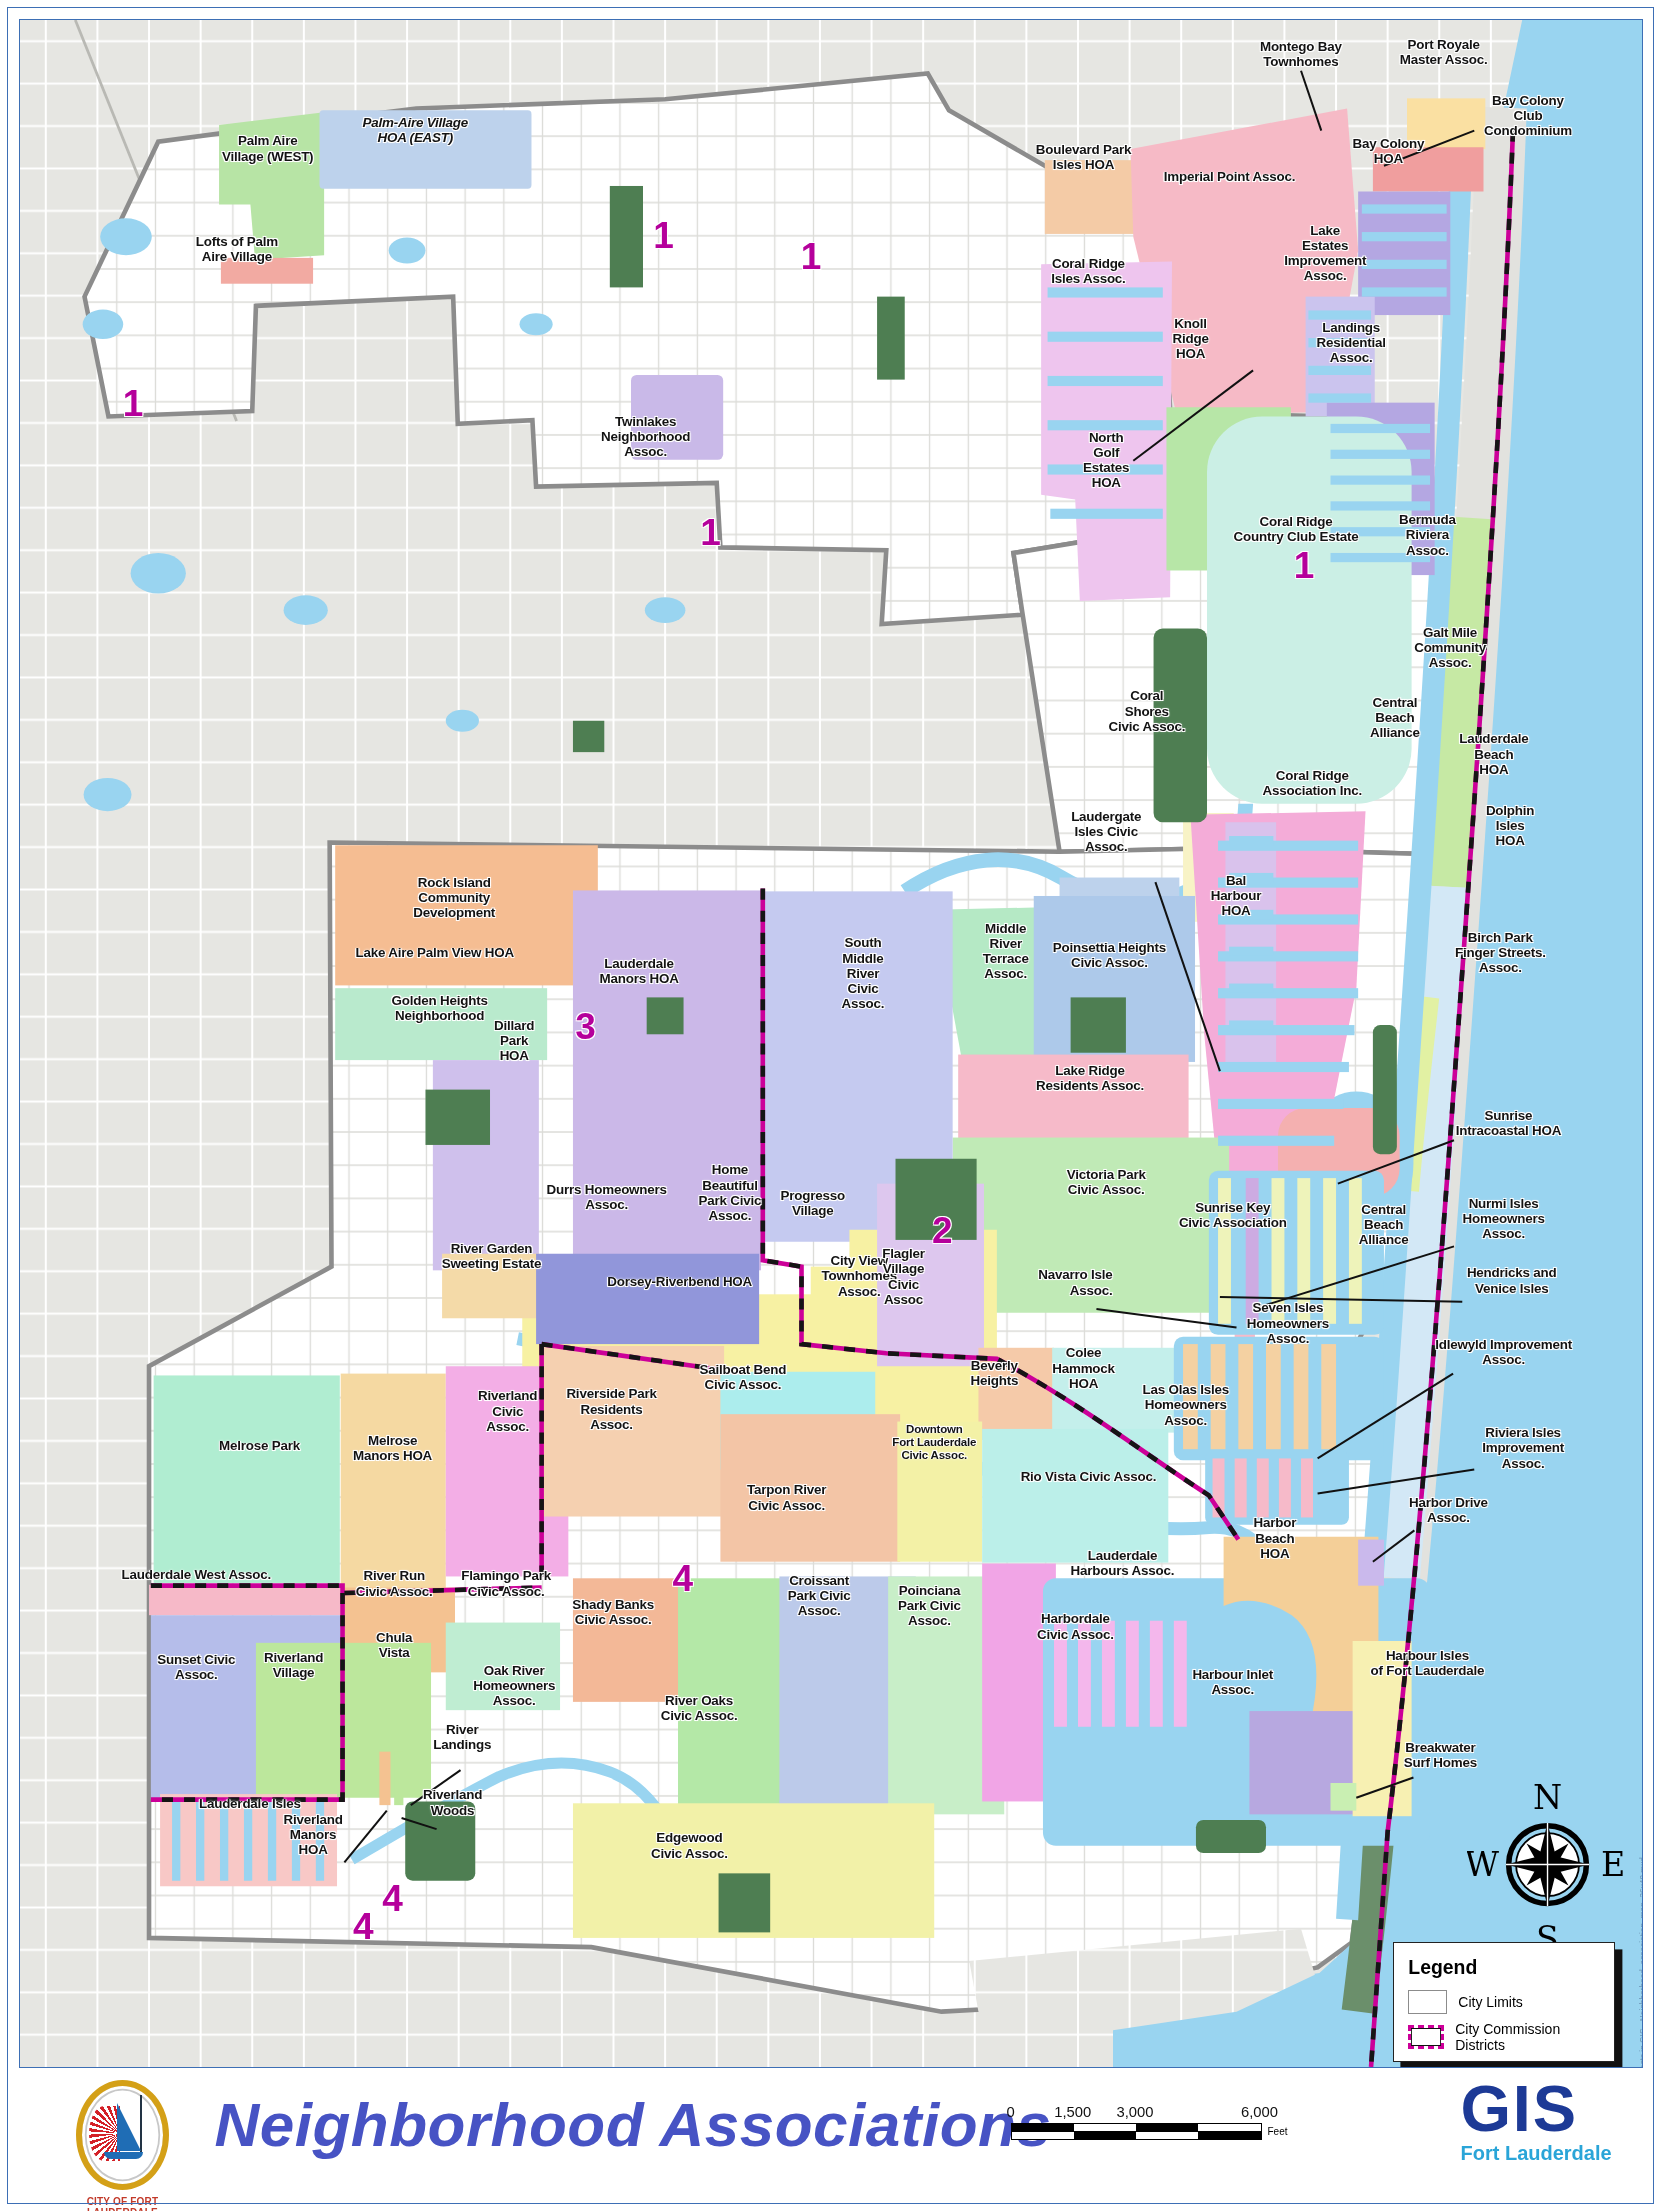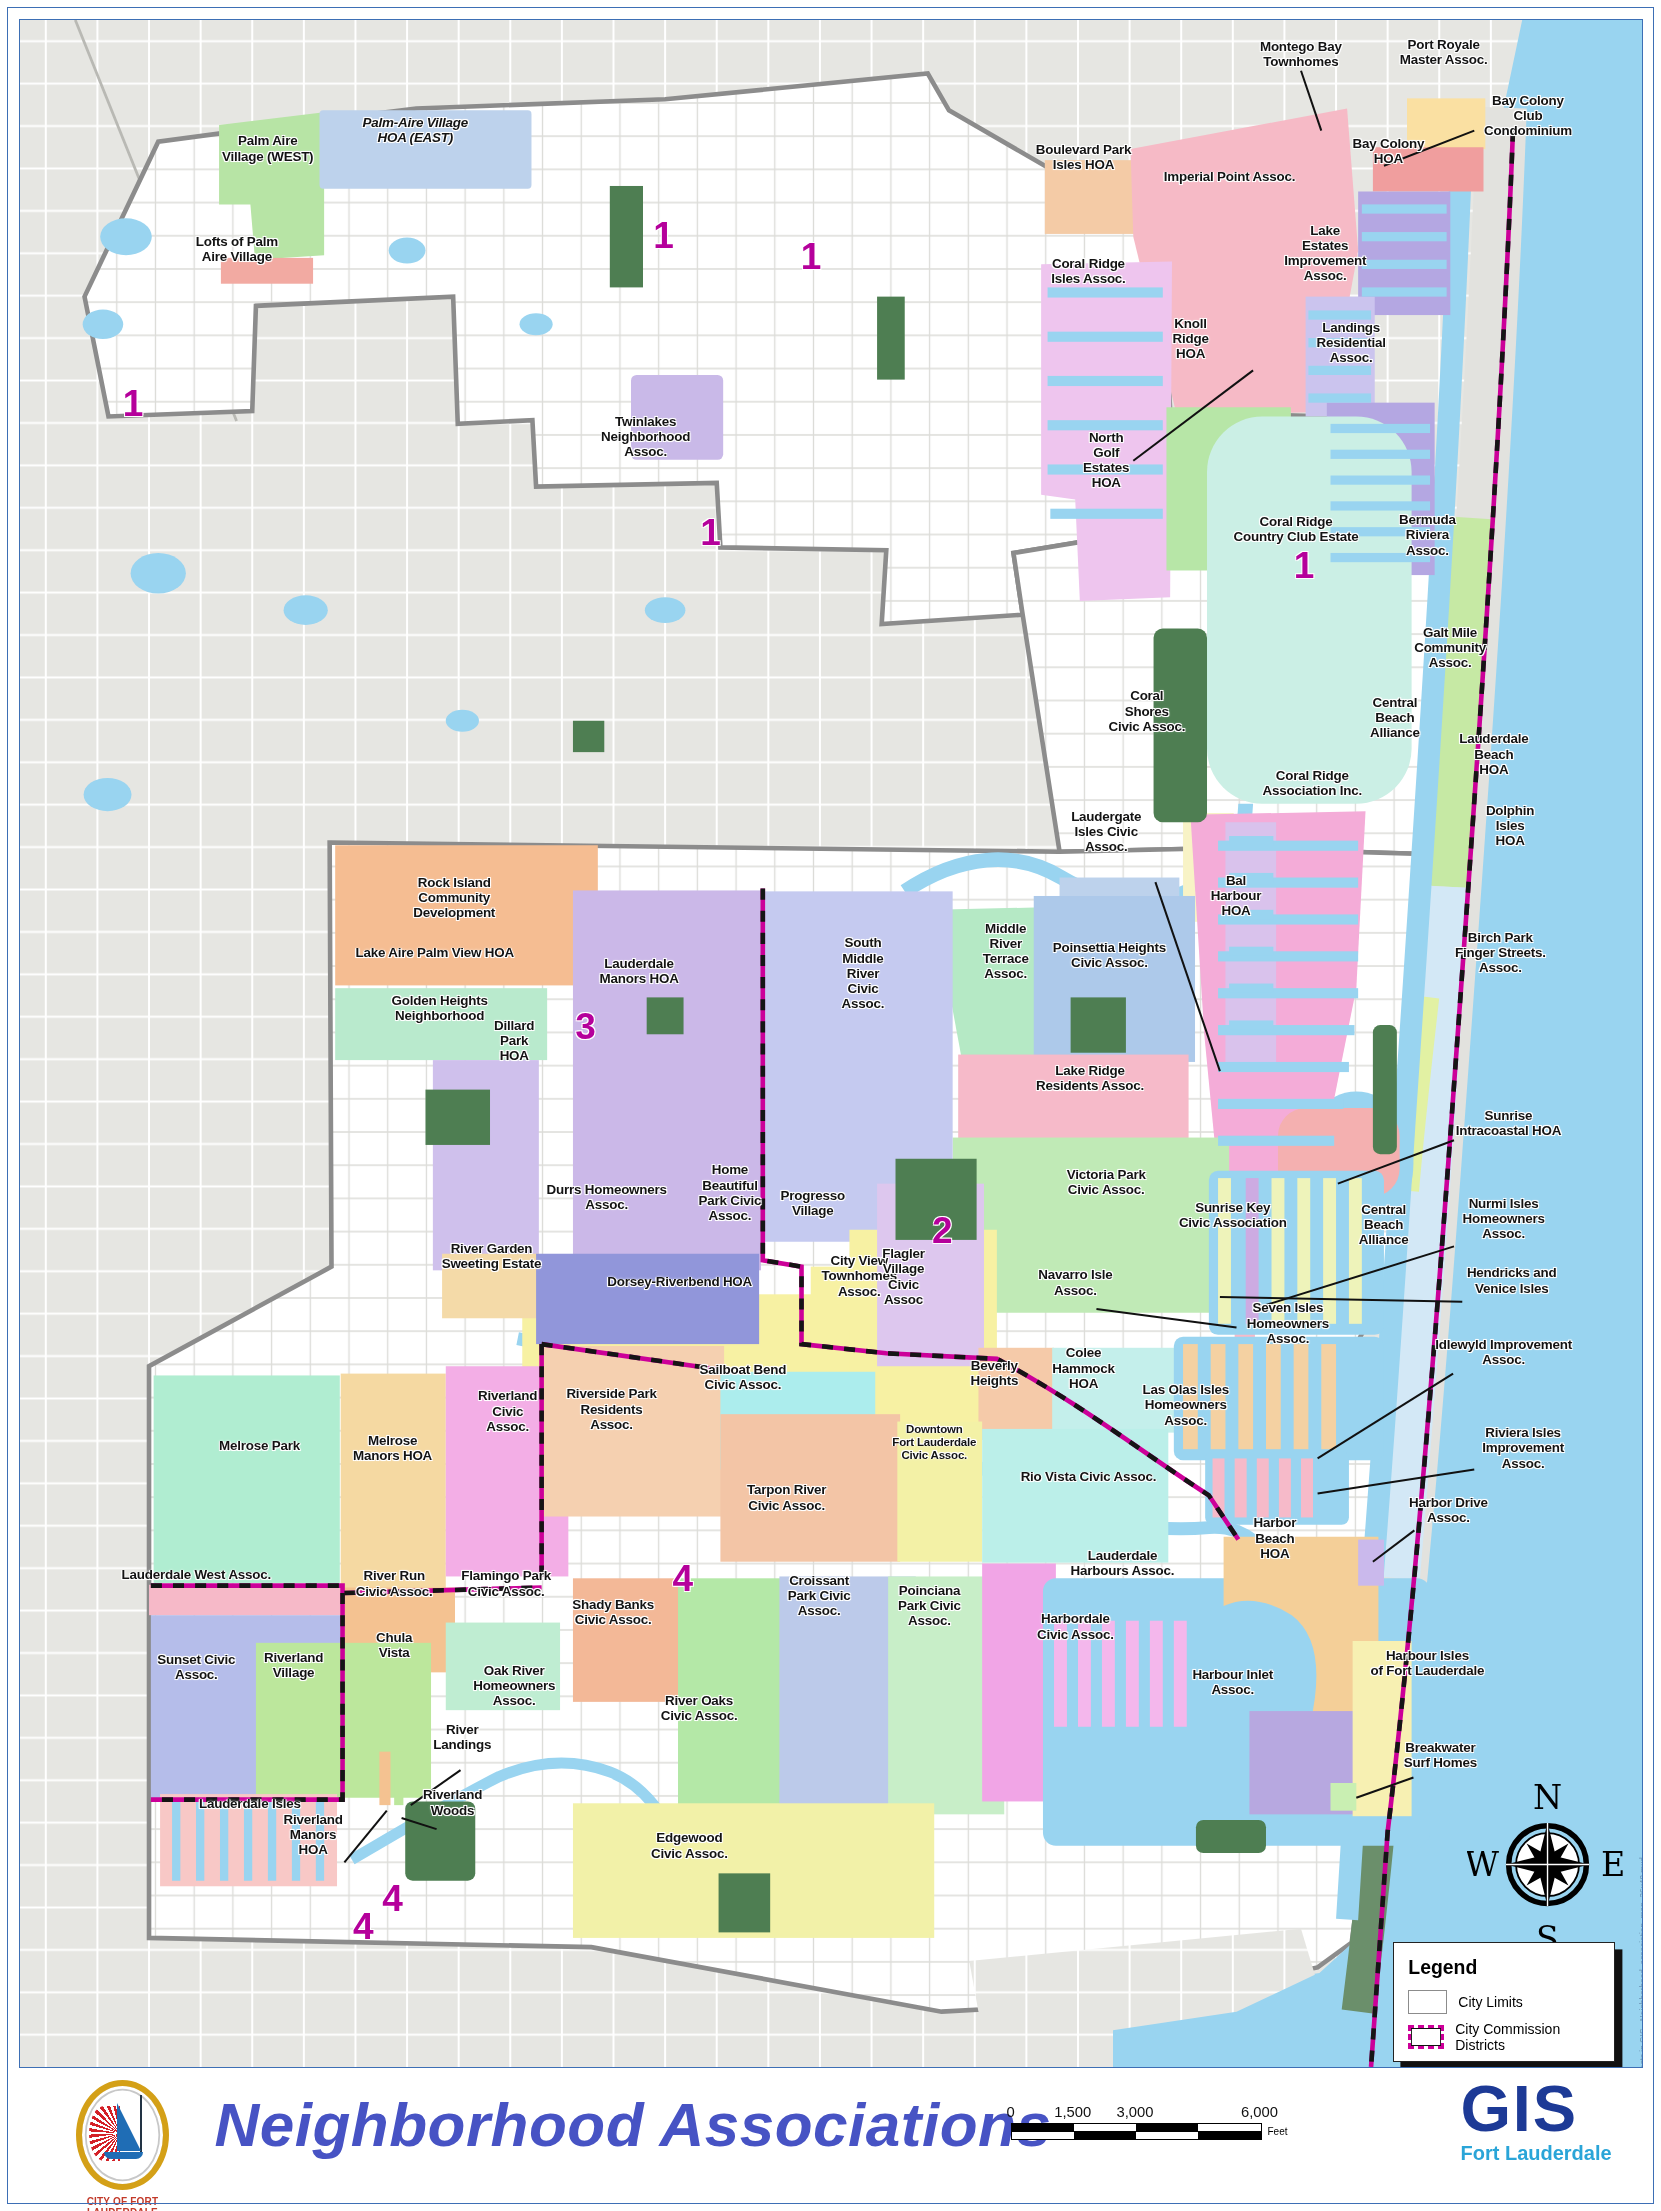--- a/index.html
+++ b/index.html
@@ -430,21 +430,21 @@
         <div class="mlabel" style="left: 29.1%; top: 60.4%;">River Garden
 Sweeting Estate</div>
         <div class="mlabel" style="left: 40.7%; top: 61.7%;">Dorsey-Riverbend HOA</div>
         <div class="mlabel" style="left: 49%; top: 61.4%; margin-left: 45px;">City View
 Townhomes
 Assoc.</div>
         <div class="mlabel" style="left: 54.5%; top: 61.4%;">Flagler
 Village
 Civic
 Assoc</div>
-        <div class="mlabel" style="left: 65.1%; top: 61.7%;">Navarro Isle
+        <div class="mlabel" style="left: 65.1%; top: 61.7%; text-align: right;">Navarro Isle
 Assoc.</div>
         <div class="mlabel" style="left: 92%; top: 61.6%;">Hendricks and
 Venice Isles</div>
         <div class="mlabel" style="left: 78.2%; top: 63.7%;">Seven Isles
 Homeowners
 Assoc.</div>
         <div class="mlabel" style="left: 91.5%; top: 65.1%;">Idlewyld Improvement
 Assoc.</div>
         <div class="mlabel" style="left: 14.8%; top: 69.7%;">Melrose Park</div>
         <div class="mlabel" style="left: 23%; top: 69.8%;">Melrose

